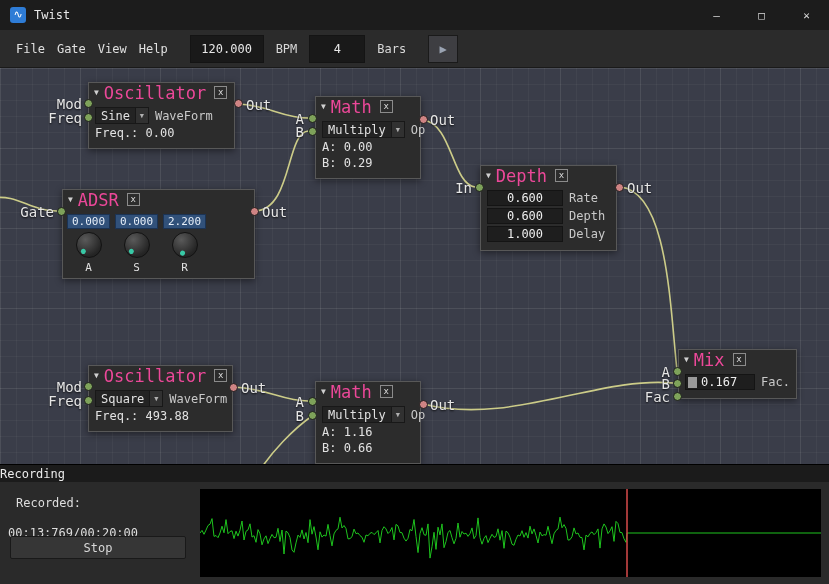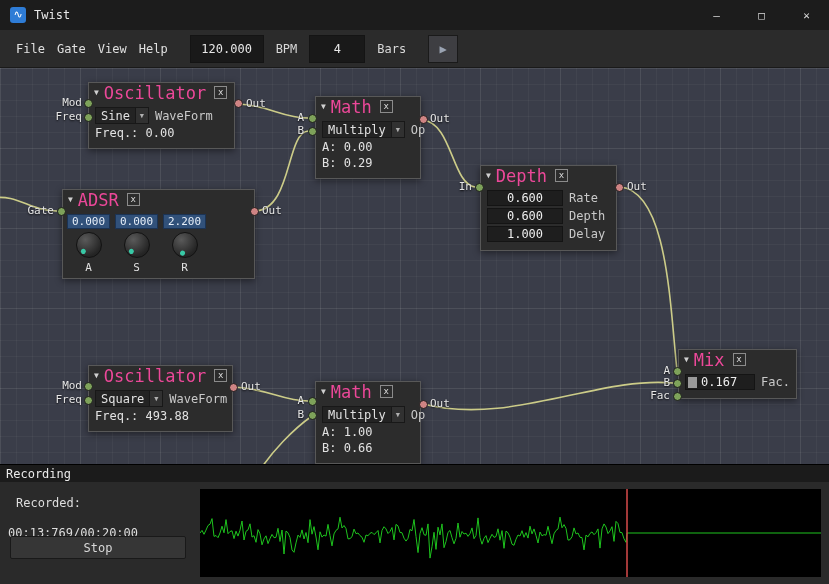--- a/index.html
+++ b/index.html
@@ -74,27 +74,27 @@
   .mix-box { width:80px; height:16px; background:#1e1e1e; border:1px solid #141414;
     display:flex; align-items:center; gap:4px; padding:0 2px; }
   .mix-handle { width:9px; height:11px; background:#9a9a9a; }
   .mix-val { color:#ededed; font-size:12px; }
 
   
   .port { position:absolute; z-index:2; width:9px; height:9px; border-radius:50%;
     border:1px solid #1b1b1b; }
   .port.in { background:#7ea25a; }
   .port.out { background:#cf8484; }
-  .plabel { position:absolute; z-index:2; color:#e6e6e6; font-size:11px;
+  .plabel { position:absolute; z-index:2; color:#e6e6e6; font-size:14px;
     text-shadow:0 1px 2px rgba(0,0,0,.85); white-space:nowrap; }
   .plabel.r { text-align:right; }
 
   
   .rec-header { height:18px; flex:0 0 18px; background:#1b1b1b; border-top:1px solid #000;
-    display:flex; align-items:center; padding-left:6px; color:#eaeaea; font-size:12px; }
+    display:flex; align-items:center; color:#eaeaea; font-size:12px; }
   .rec-panel { position:relative; flex:1; background:#2a2a2a; }
   .rec-label { position:absolute; left:16px; top:14px; color:#dedede; font-size:12px; }
   .rec-time { position:absolute; left:8px; top:44px; color:#dedede; font-size:12px; }
   .stop-btn { position:absolute; left:10px; top:54px; width:176px; height:23px; background:#363636;
     border:1px solid #191919; border-radius:2px; color:#d8d8d8; font-size:12px;
     display:flex; align-items:center; justify-content:center; }
   .wave-wrap { position:absolute; left:200px; top:7px; width:621px; height:88px; background:#000; }
 </style>
 </head>
 <body>
@@ -287,21 +287,21 @@
       </div>
       <div class="node-body">
         <div class="nrow">
           <span class="dropdown">
             <span class="dd-text">Multiply</span>
             <span class="dd-arrow">▼</span>
           </span>
           <span class="row-label">Op</span>
         </div>
         <div class="nrow">
-            <span class="plain">A: 1.00</span>
+            <span class="plain">A: 1.16</span>
           </div>
         <div class="nrow">
             <span class="plain">B: 0.66</span>
           </div>
       </div>
     </div>
 
     <div class="plabel r" style="left:34px;top:28px;width:48px">Mod</div>
     <div class="port in" style="left:84px;top:31px"></div>
     <div class="plabel r" style="left:34px;top:42px;width:48px">Freq</div>

